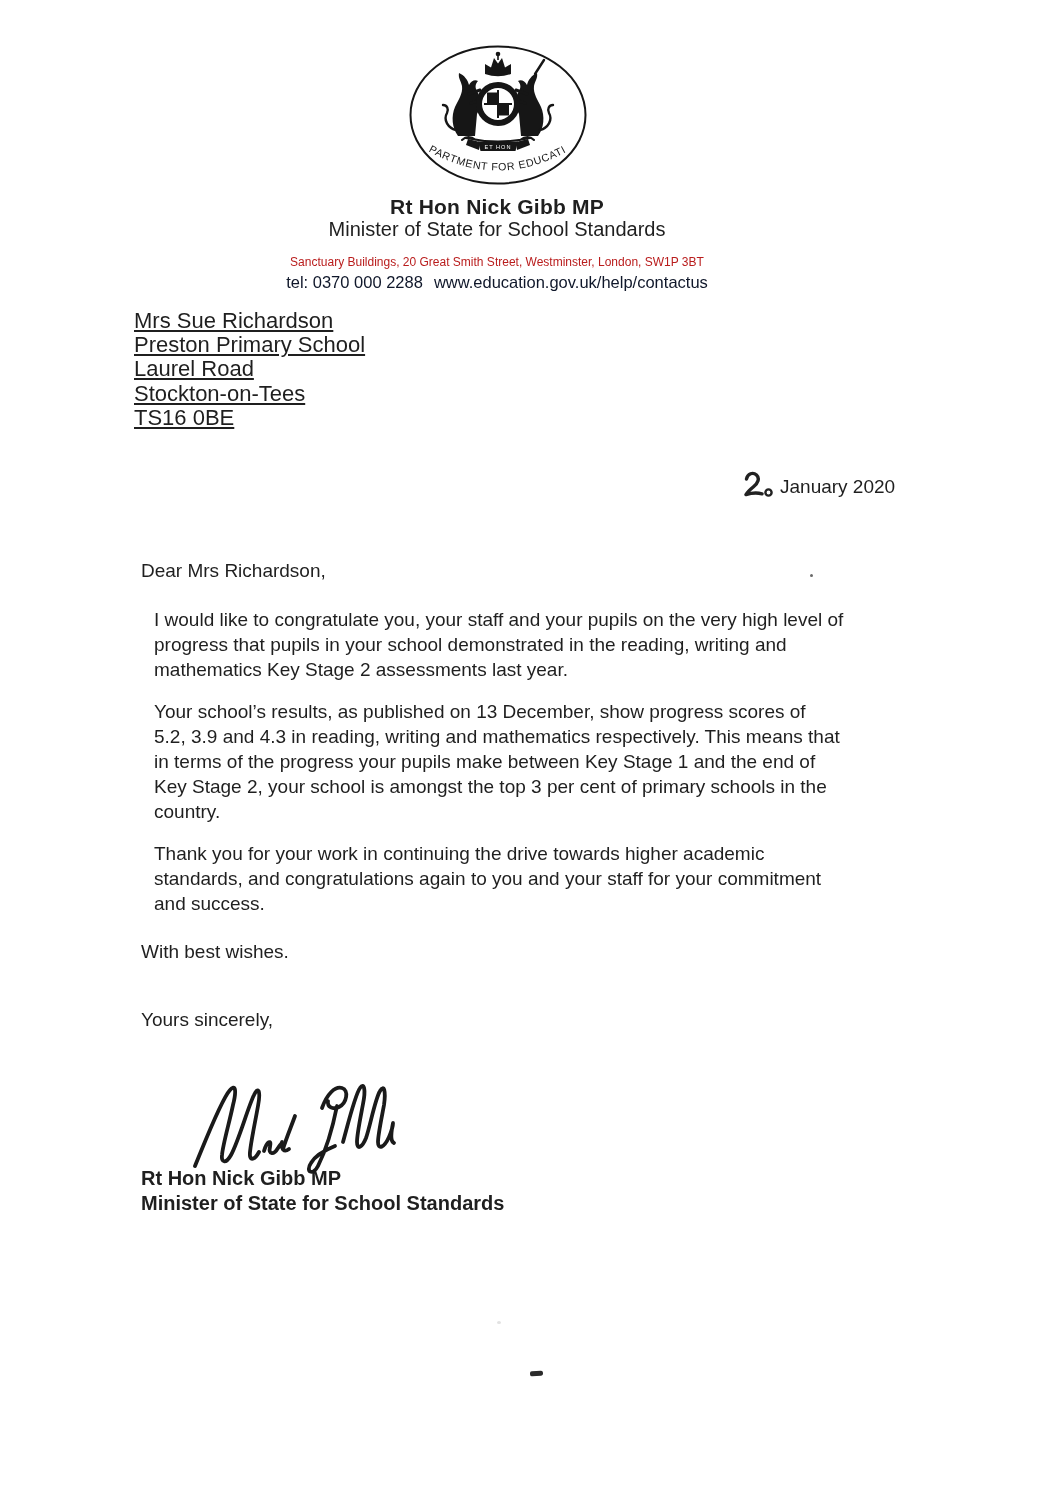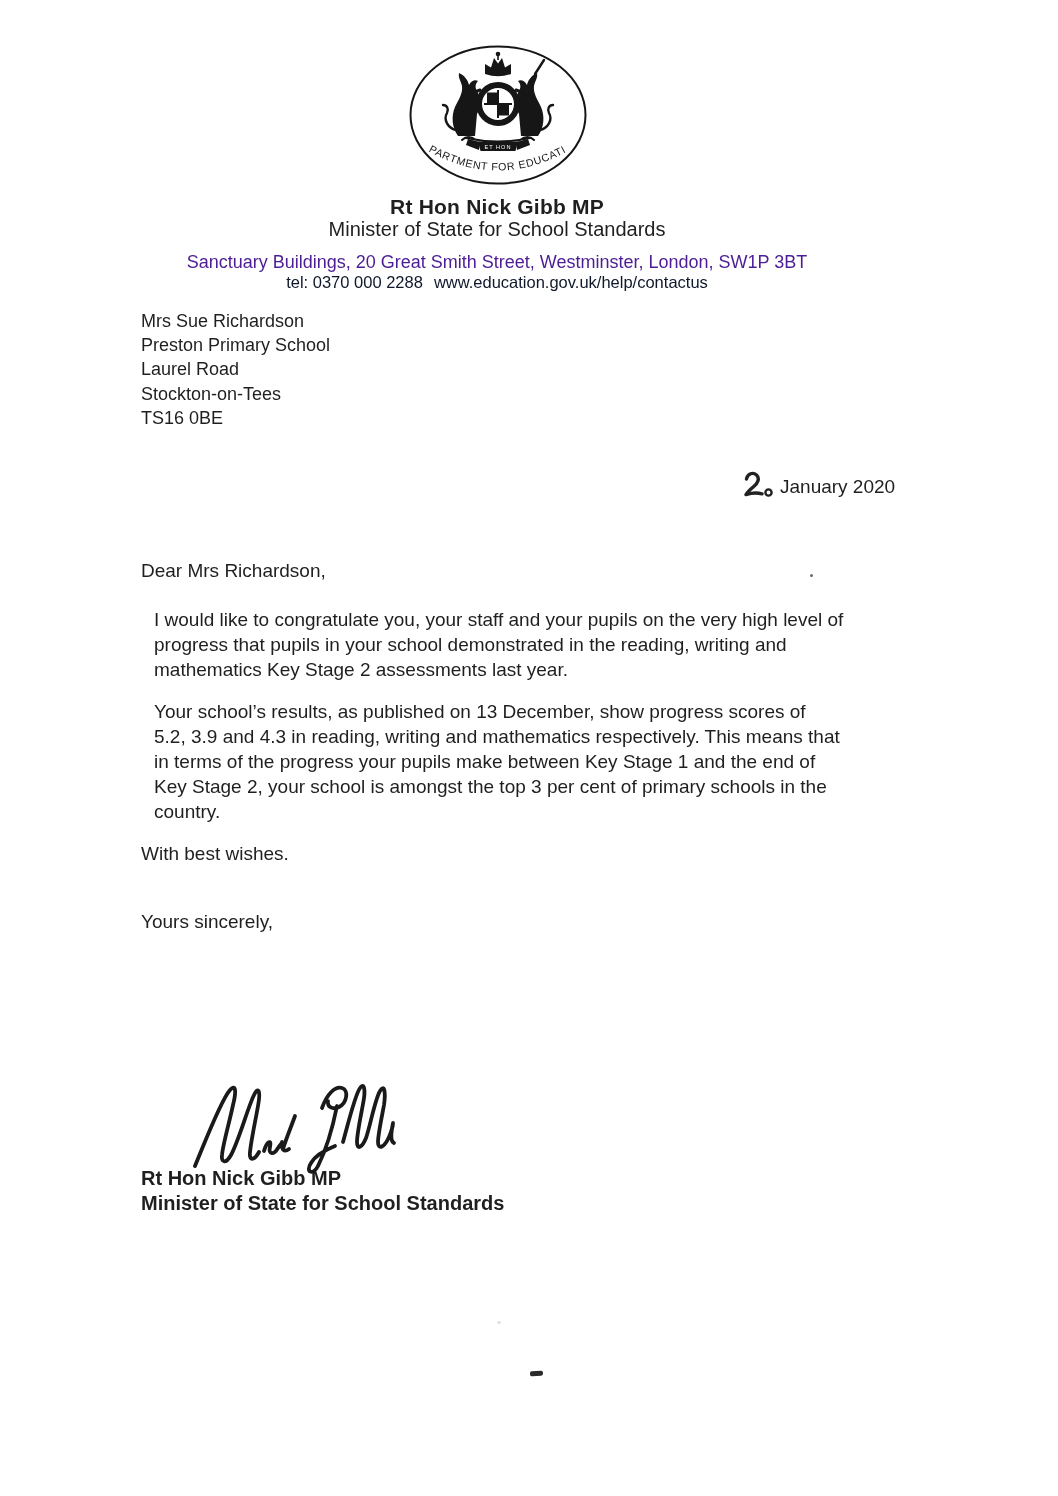--- a/index.html
+++ b/index.html
@@ -27,32 +27,33 @@
   
   .letterhead {
     position: absolute;
     left: 0;
     top: 196px;
     width: 994px;
     text-align: center;
   }
   .hdr-name  { font-size: 21px; font-weight: bold; line-height: 22px; letter-spacing: 0.2px; }
   .hdr-title { font-size: 20px; line-height: 23px; }
-  .hdr-addr  { margin-top: 12px; font-size: 18px; line-height: 19.5px; color: #4c1d95; }
+  .hdr-addr  { margin-top: 12px; font-size: 12px; line-height: 19.5px; color: #b91c1c; }
   .hdr-contact { font-size: 16.5px; line-height: 19.5px; color: #0f172a; }
   .hdr-contact .tel-part { margin-right: 11px; }
 
   
   .recipient {
     position: absolute;
-    left: 141px;
+    left: 134px;
     top: 309px;
-    font-size: 18px;
+    font-size: 22px;
     line-height: 24.2px;
     white-space: pre-line;
+    text-decoration: underline;
   }
 
   
   .date-row {
     position: absolute;
     left: 738px;
     top: 470px;
     display: flex;
     align-items: flex-end;
     gap: 6px;
@@ -180,20 +181,23 @@
   <div class="letter-body">
     <p class="salutation">Dear Mrs Richardson,</p>
     <p class="para">I would like to congratulate you, your staff and your pupils on the very high level of
 progress that pupils in your school demonstrated in the reading, writing and
 mathematics Key Stage 2 assessments last year.</p>
     <p class="para">Your school’s results, as published on 13 December, show progress scores of
 5.2, 3.9 and 4.3 in reading, writing and mathematics respectively. This means that
 in terms of the progress your pupils make between Key Stage 1 and the end of
 Key Stage 2, your school is amongst the top 3 per cent of primary schools in the
 country.</p>
+    <p class="para para-4">Thank you for your work in continuing the drive towards higher academic
+standards, and congratulations again to you and your staff for your commitment
+and success.</p>
     <p class="best-wishes">With best wishes.</p>
     <p class="valediction">Yours sincerely,</p>
   </div>
 
   <svg class="signature-svg" viewBox="0 0 215 100" xmlns="http://www.w3.org/2000/svg" aria-label="Nick Gibb">
     <g fill="none" stroke="#1a1a1a" stroke-width="3.8" stroke-linecap="round" stroke-linejoin="round">
       <path d="M 10 86 C 20 62 36 20 45 10 C 50 4 52 9 48 25 C 44 44 38 64 37 75 C 36 83 41 84 46 75 C 54 60 63 27 69 15 C 73 6 76 10 73 26 C 70 43 66 61 65 72 C 64 81 69 81 74 72"></path>
       <path d="M 79 71 C 82 61 87 59 85 67 C 83 75 89 75 93 68 C 95 65 97 63 97 62 C 96 69 99 73 104 69"></path>
       <path d="M 110 36 C 106 47 101 59 98 69"></path>
       <path d="M 137 28 C 142 14 150 6 157 8 C 164 10 162 23 154 27 C 148 30 142 27 143 21"></path>

